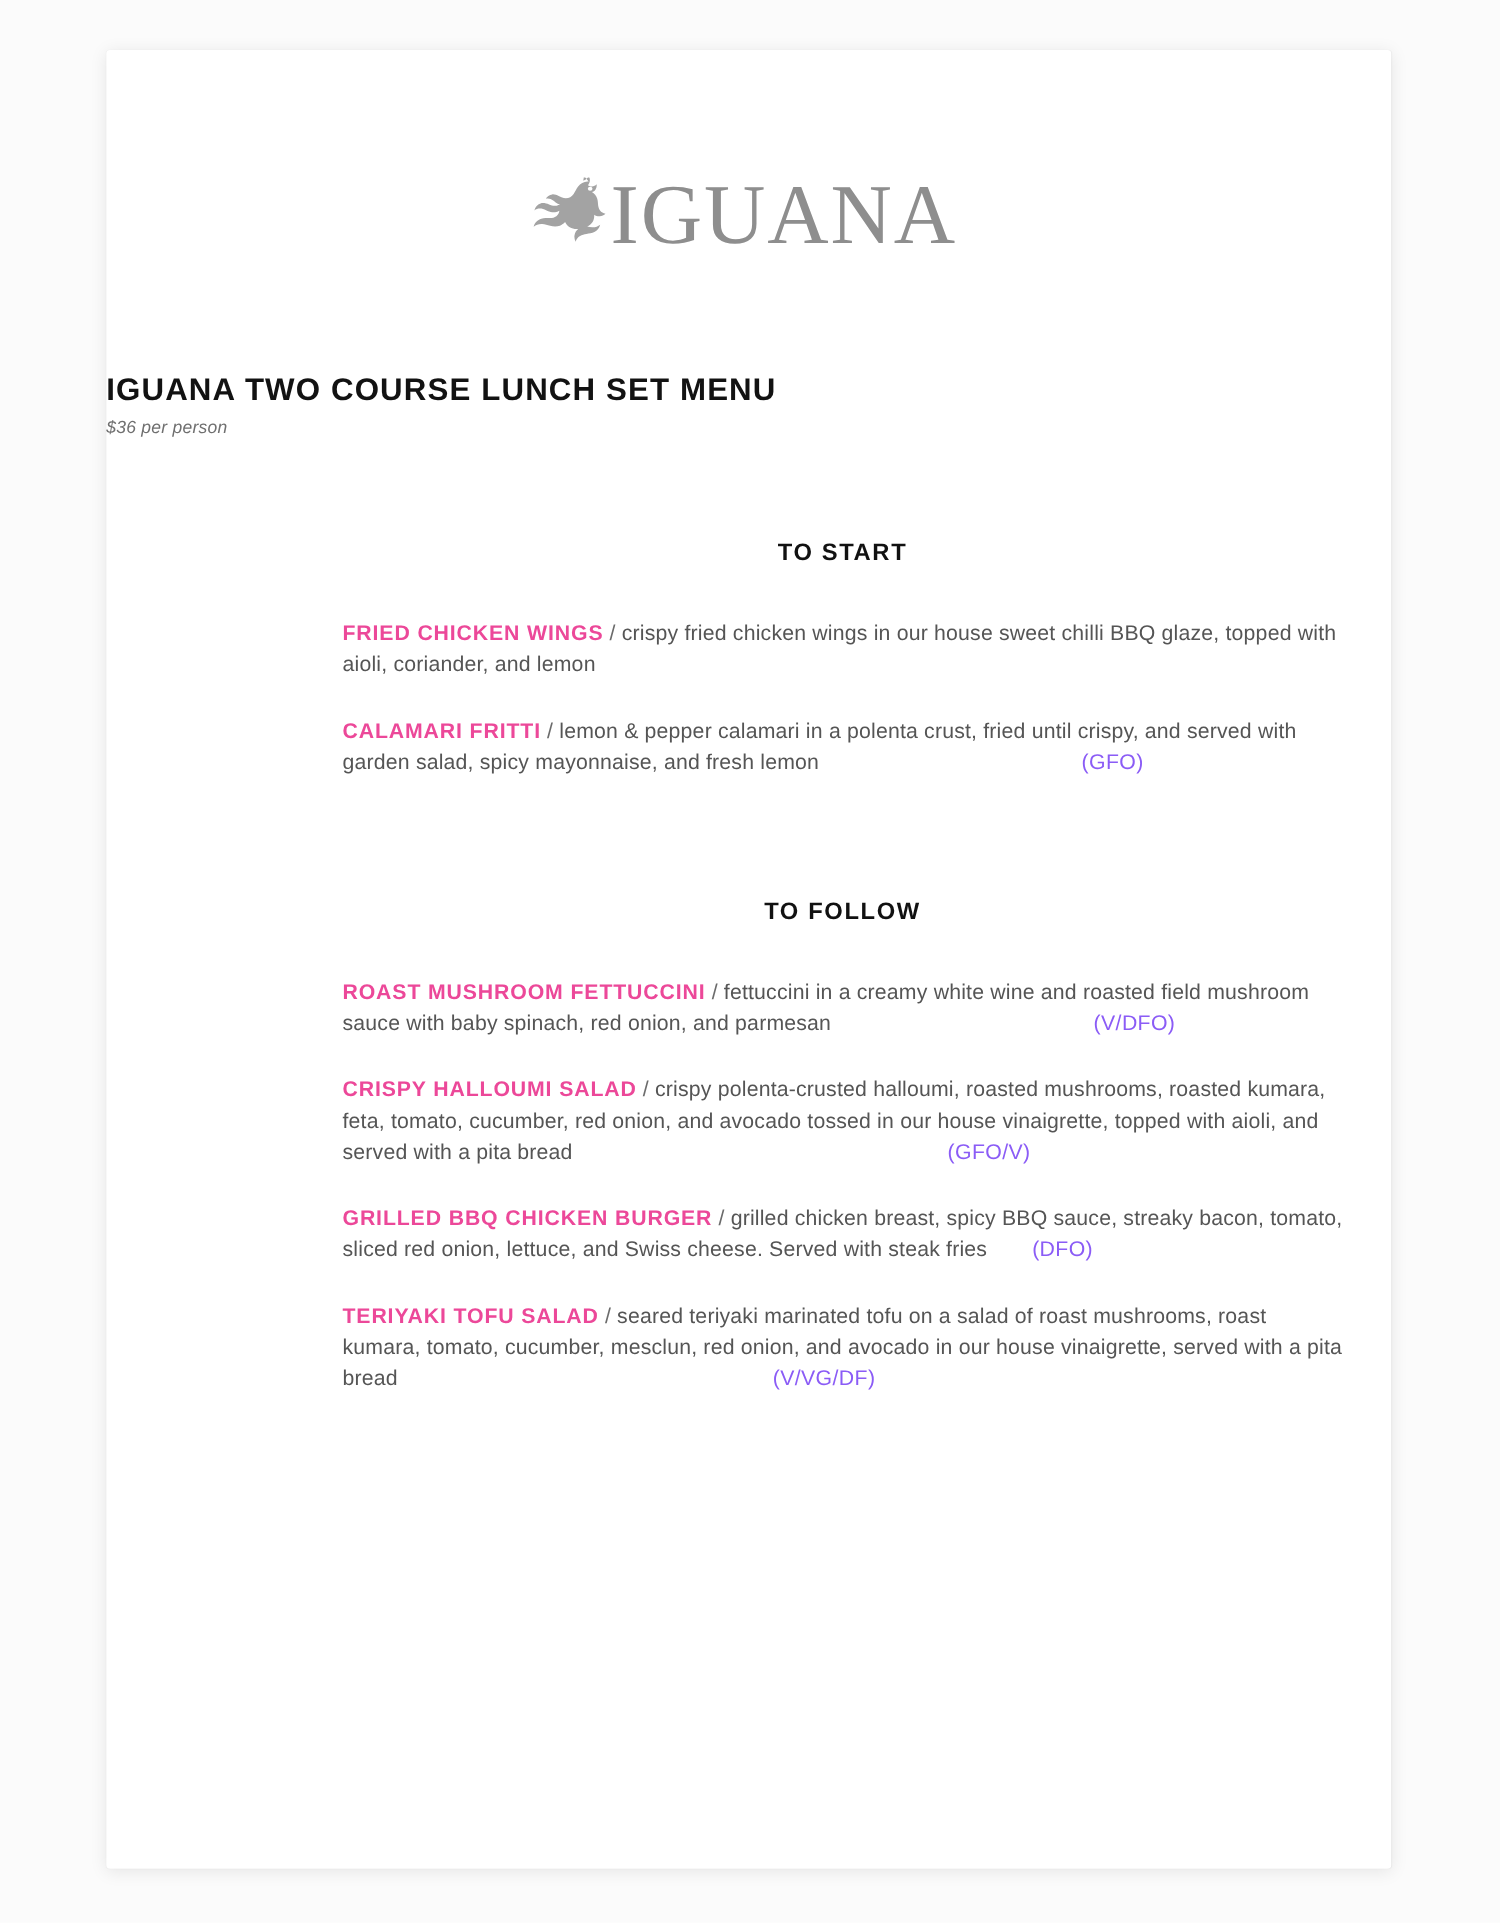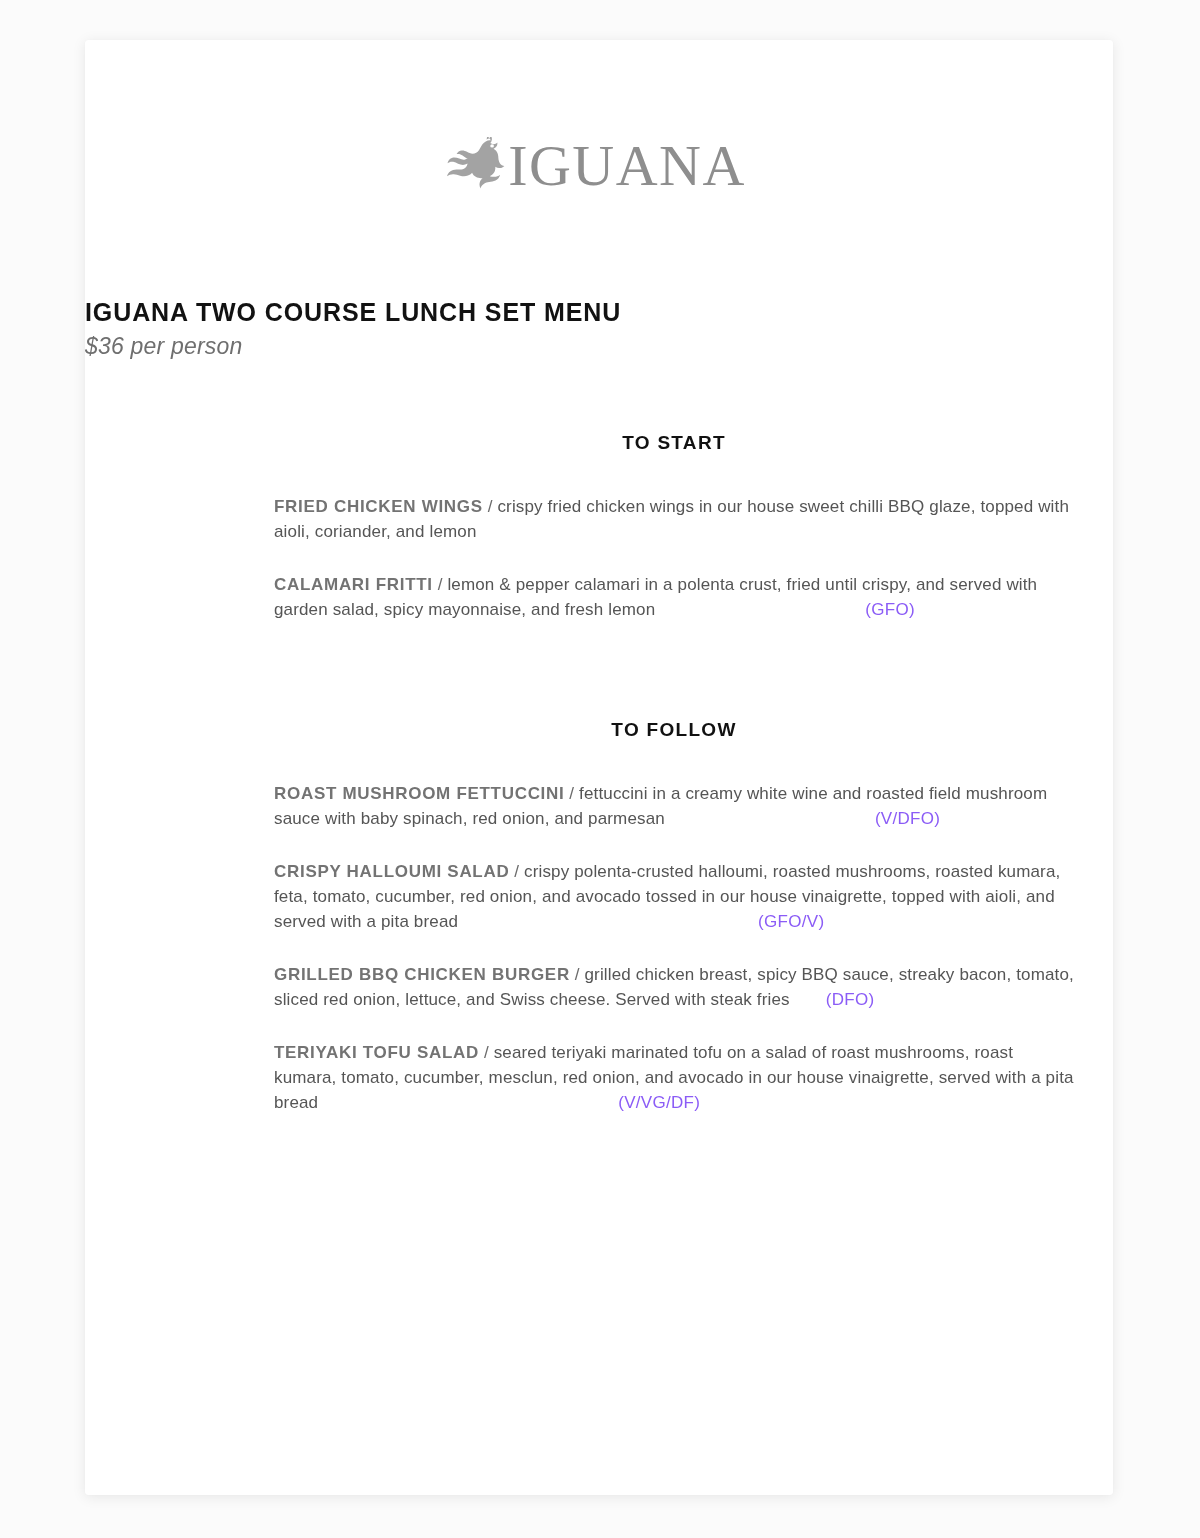--- a/index.html
+++ b/index.html
@@ -46,21 +46,21 @@
     gap: 6px;
   }
   .brand-icon {
     display: block;
     width: 62px;
     height: 58px;
     flex: none;
   }
   .brand-word {
     font-family: "Liberation Serif", "DejaVu Serif", serif;
-    font-size: 58px;
+    font-size: 68px;
     line-height: 1;
     color: #8e8e8e;
     letter-spacing: 1.5px;
     font-weight: 400;
     white-space: nowrap;
     position: relative;
     left: -6px;
   }
 
   
@@ -81,21 +81,21 @@
   }
   .menu-subtitle {
     font-size: 20px;
     font-weight: 400;
     color: #8c8c8c;
     letter-spacing: 0.9px;
     margin: 9px 0 0 0;
     line-height: 1.15;
   }
   .menu-price {
-    font-size: 23px;
+    font-size: 14px;
     font-style: italic;
     color: #6f6f6f;
     letter-spacing: 0.2px;
     margin: 6px 0 0 0;
     line-height: 1.15;
   }
 
   
   .sections {
     position: absolute;
@@ -123,21 +123,21 @@
     line-height: 25px;
     color: #4f4f4f;
     letter-spacing: 0.15px;
     margin: 0 0 28px 0;
     text-align: left;
   }
   .menu-item:last-child { margin-bottom: 0; }
 
   .item-name {
     font-weight: 700;
-    color: #737373;
+    color: #ec4899;
     letter-spacing: 0.7px;
   }
   .item-sep {
     color: #6b6b6b;
     font-weight: 400;
   }
   .item-desc {
     color: #555555;
     font-weight: 400;
   }

